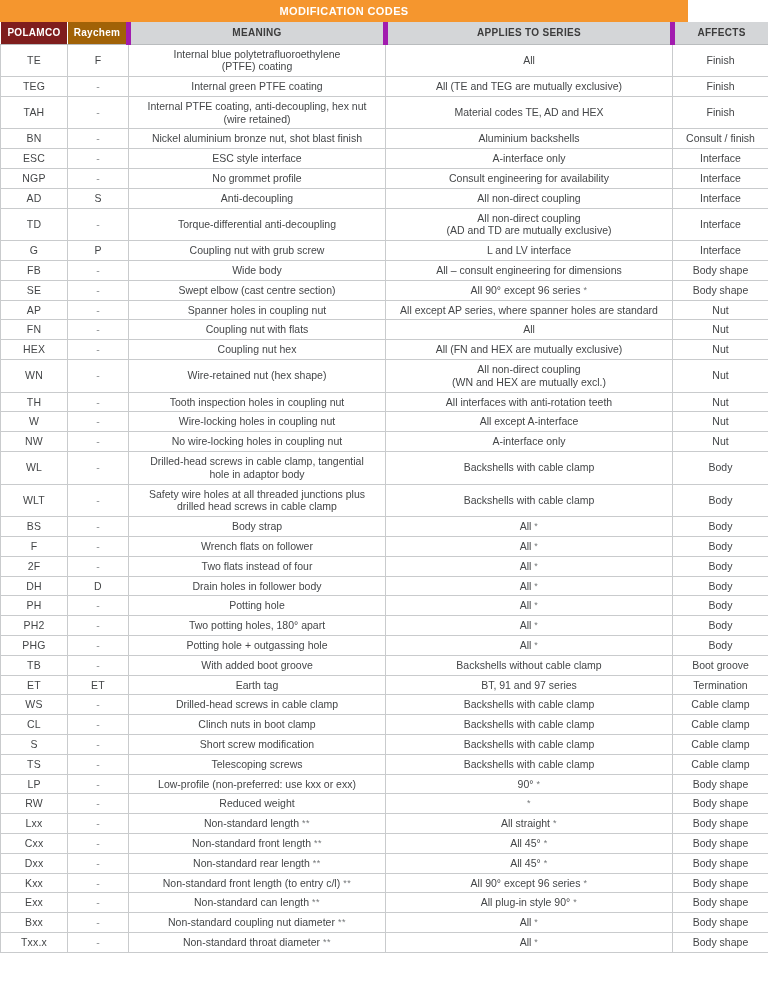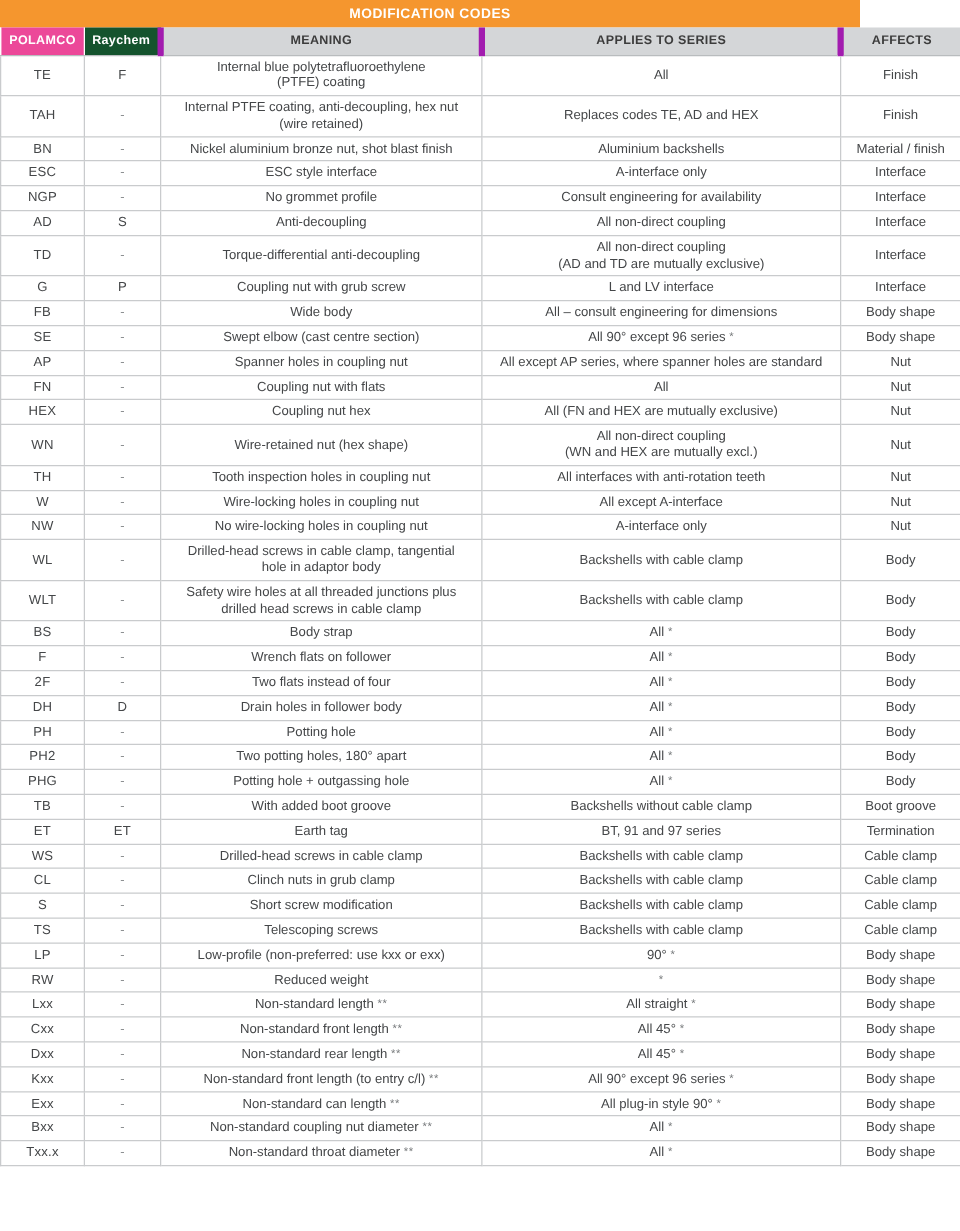--- a/index.html
+++ b/index.html
@@ -54,25 +54,25 @@
     height: 22px;
     font-size: 10px;
     font-weight: bold;
     letter-spacing: 0.3px;
     padding: 0 3px;
     border: 1px solid #ffffff;
     border-top: none;
     border-bottom: 1px solid #b9bcbe;
   }
   th.h-polamco {
-    background: #ec4899;
+    background: #7f1d1d;
     color: #ffffff;
   }
   th.h-raychem {
-    background: #14532d;
+    background: #a16207;
     color: #ffffff;
   }
   th.h-plain {
     background: #d4d6d8;
     color: #3c3c3c;
     border-left: 5px solid #a21caf;
     border-right: 1px solid #ffffff;
   }
 
   tbody td {
@@ -126,32 +126,39 @@
     </thead>
     <tbody id="table-body">
         <tr>
           <td class="code">TE</td>
           <td class="code">F</td>
           <td>Internal blue polytetrafluoroethylene<br>(PTFE) coating</td>
           <td>All</td>
           <td>Finish</td>
         </tr>
         <tr>
+          <td class="code">TEG</td>
+          <td class="code dash">-</td>
+          <td>Internal green PTFE coating</td>
+          <td>All (TE and TEG are mutually exclusive)</td>
+          <td>Finish</td>
+        </tr>
+        <tr>
           <td class="code">TAH</td>
           <td class="code dash">-</td>
           <td>Internal PTFE coating, anti-decoupling, hex nut<br>(wire retained)</td>
-          <td>Replaces codes TE, AD and HEX</td>
+          <td>Material codes TE, AD and HEX</td>
           <td>Finish</td>
         </tr>
         <tr>
           <td class="code">BN</td>
           <td class="code dash">-</td>
           <td>Nickel aluminium bronze nut, shot blast finish</td>
           <td>Aluminium backshells</td>
-          <td>Material / finish</td>
+          <td>Consult / finish</td>
         </tr>
         <tr>
           <td class="code">ESC</td>
           <td class="code dash">-</td>
           <td>ESC style interface</td>
           <td>A-interface only</td>
           <td>Interface</td>
         </tr>
         <tr>
           <td class="code">NGP</td>
@@ -324,21 +331,21 @@
         <tr>
           <td class="code">WS</td>
           <td class="code dash">-</td>
           <td>Drilled-head screws in cable clamp</td>
           <td>Backshells with cable clamp</td>
           <td>Cable clamp</td>
         </tr>
         <tr>
           <td class="code">CL</td>
           <td class="code dash">-</td>
-          <td>Clinch nuts in grub clamp</td>
+          <td>Clinch nuts in boot clamp</td>
           <td>Backshells with cable clamp</td>
           <td>Cable clamp</td>
         </tr>
         <tr>
           <td class="code">S</td>
           <td class="code dash">-</td>
           <td>Short screw modification</td>
           <td>Backshells with cable clamp</td>
           <td>Cable clamp</td>
         </tr>

